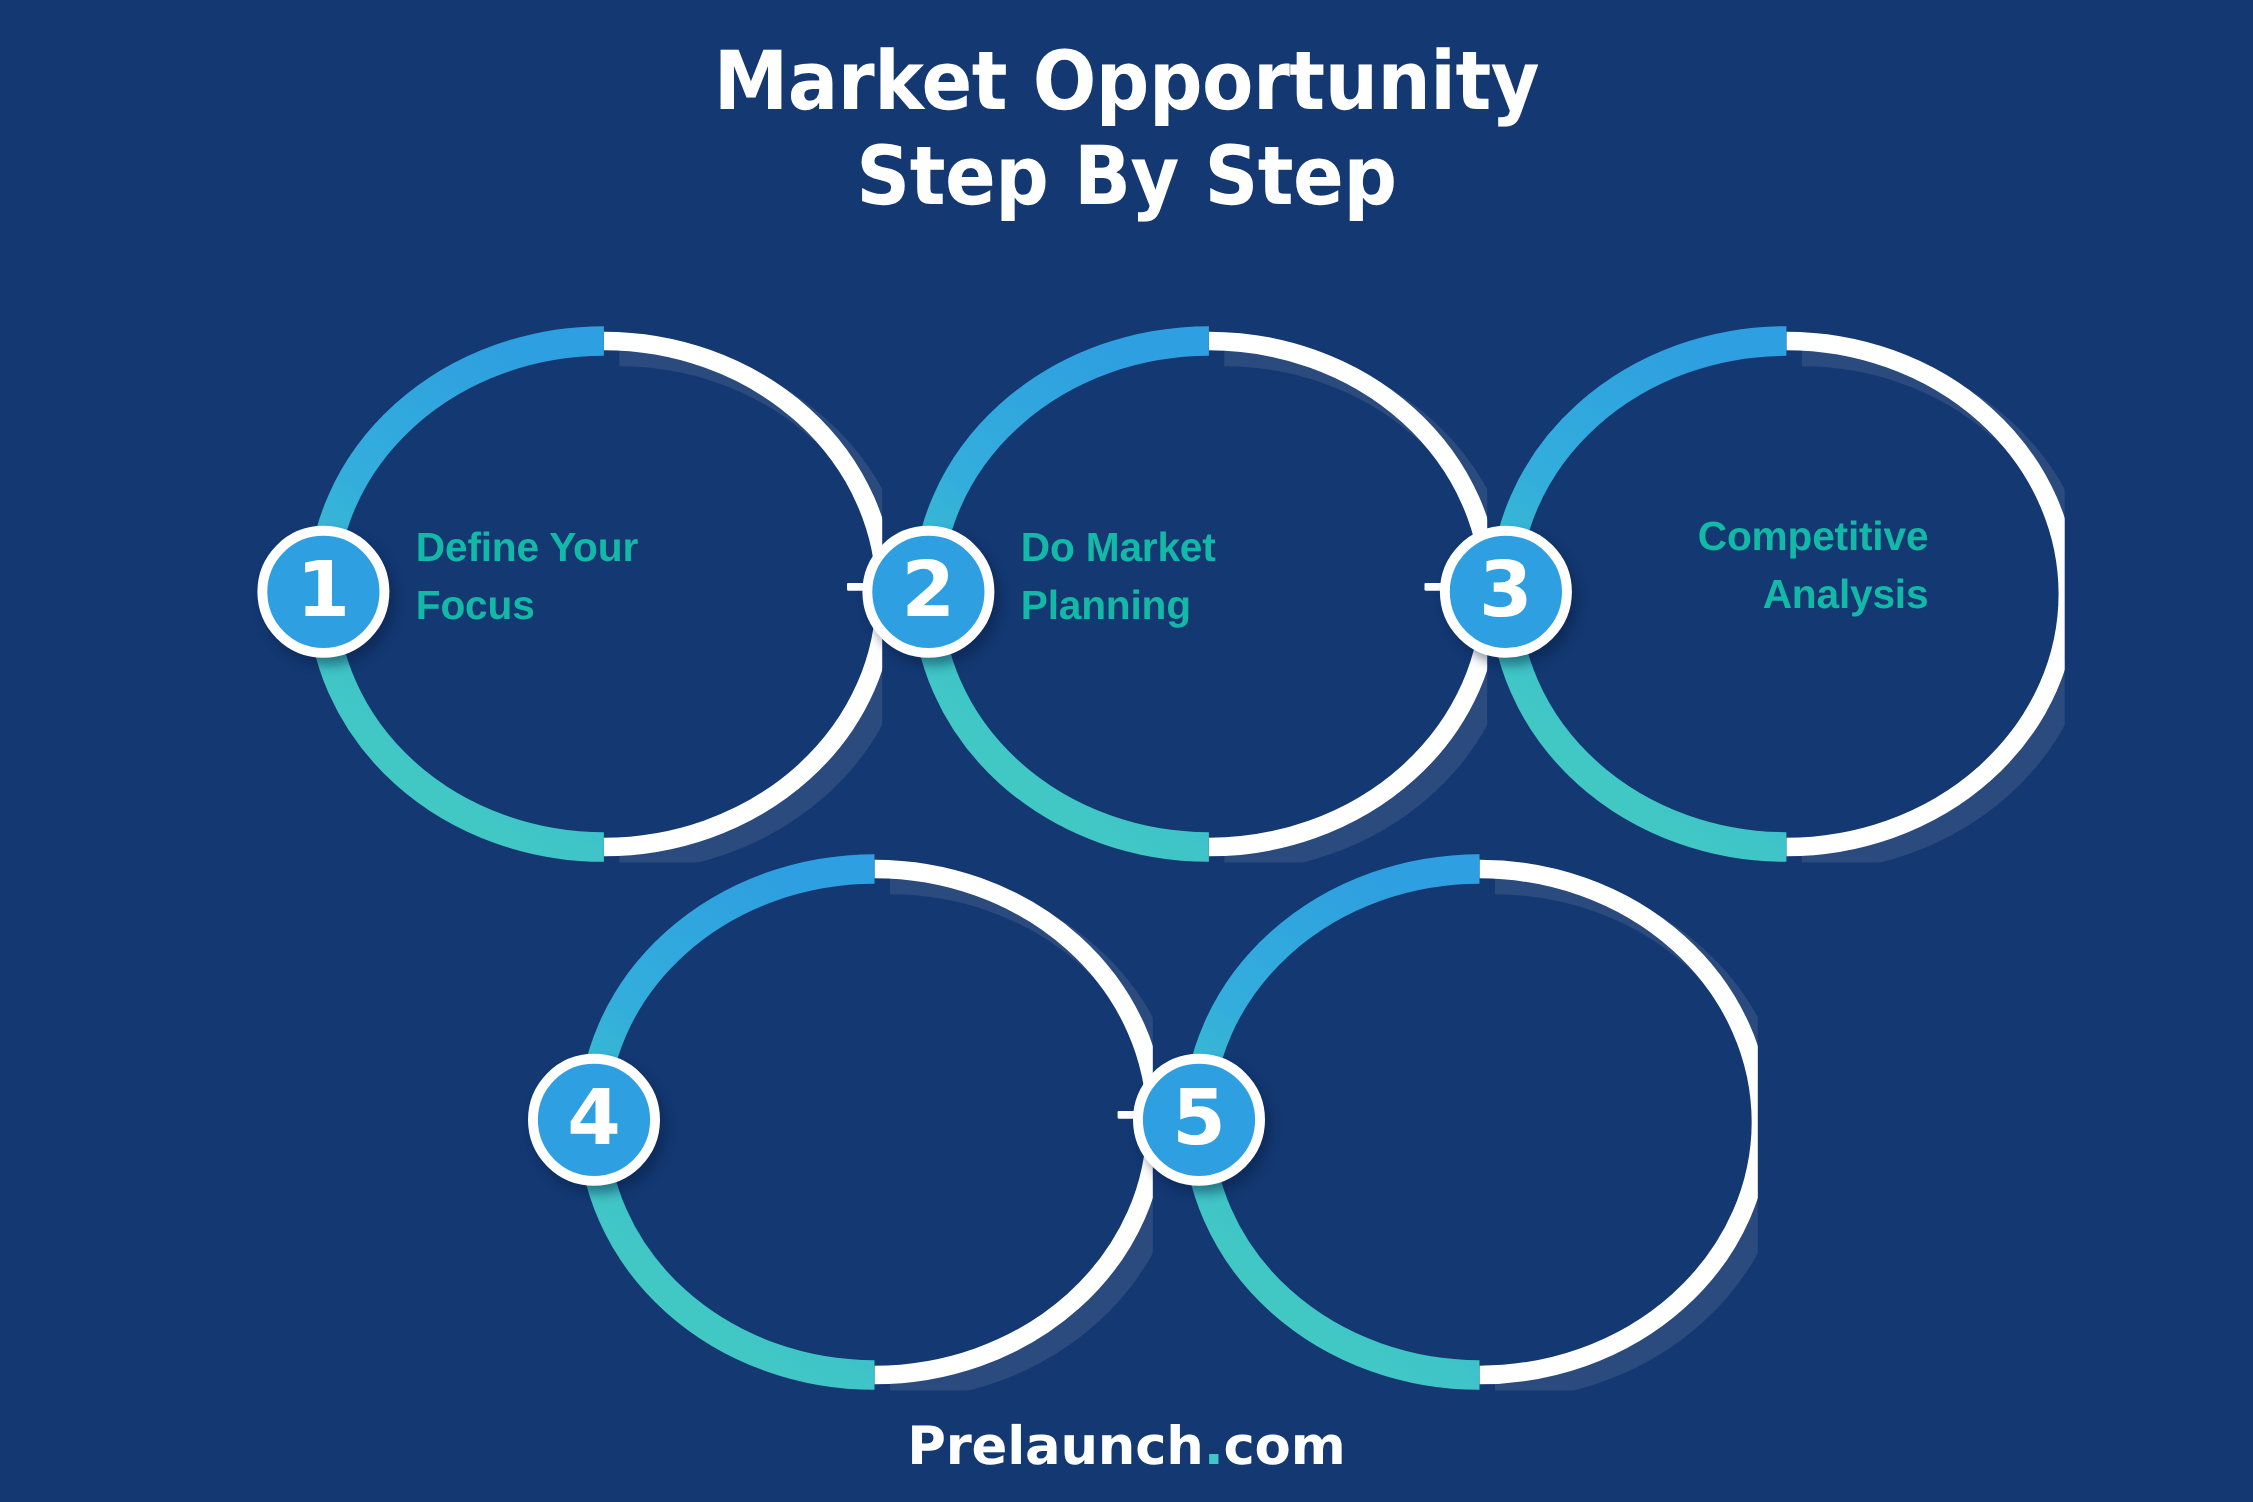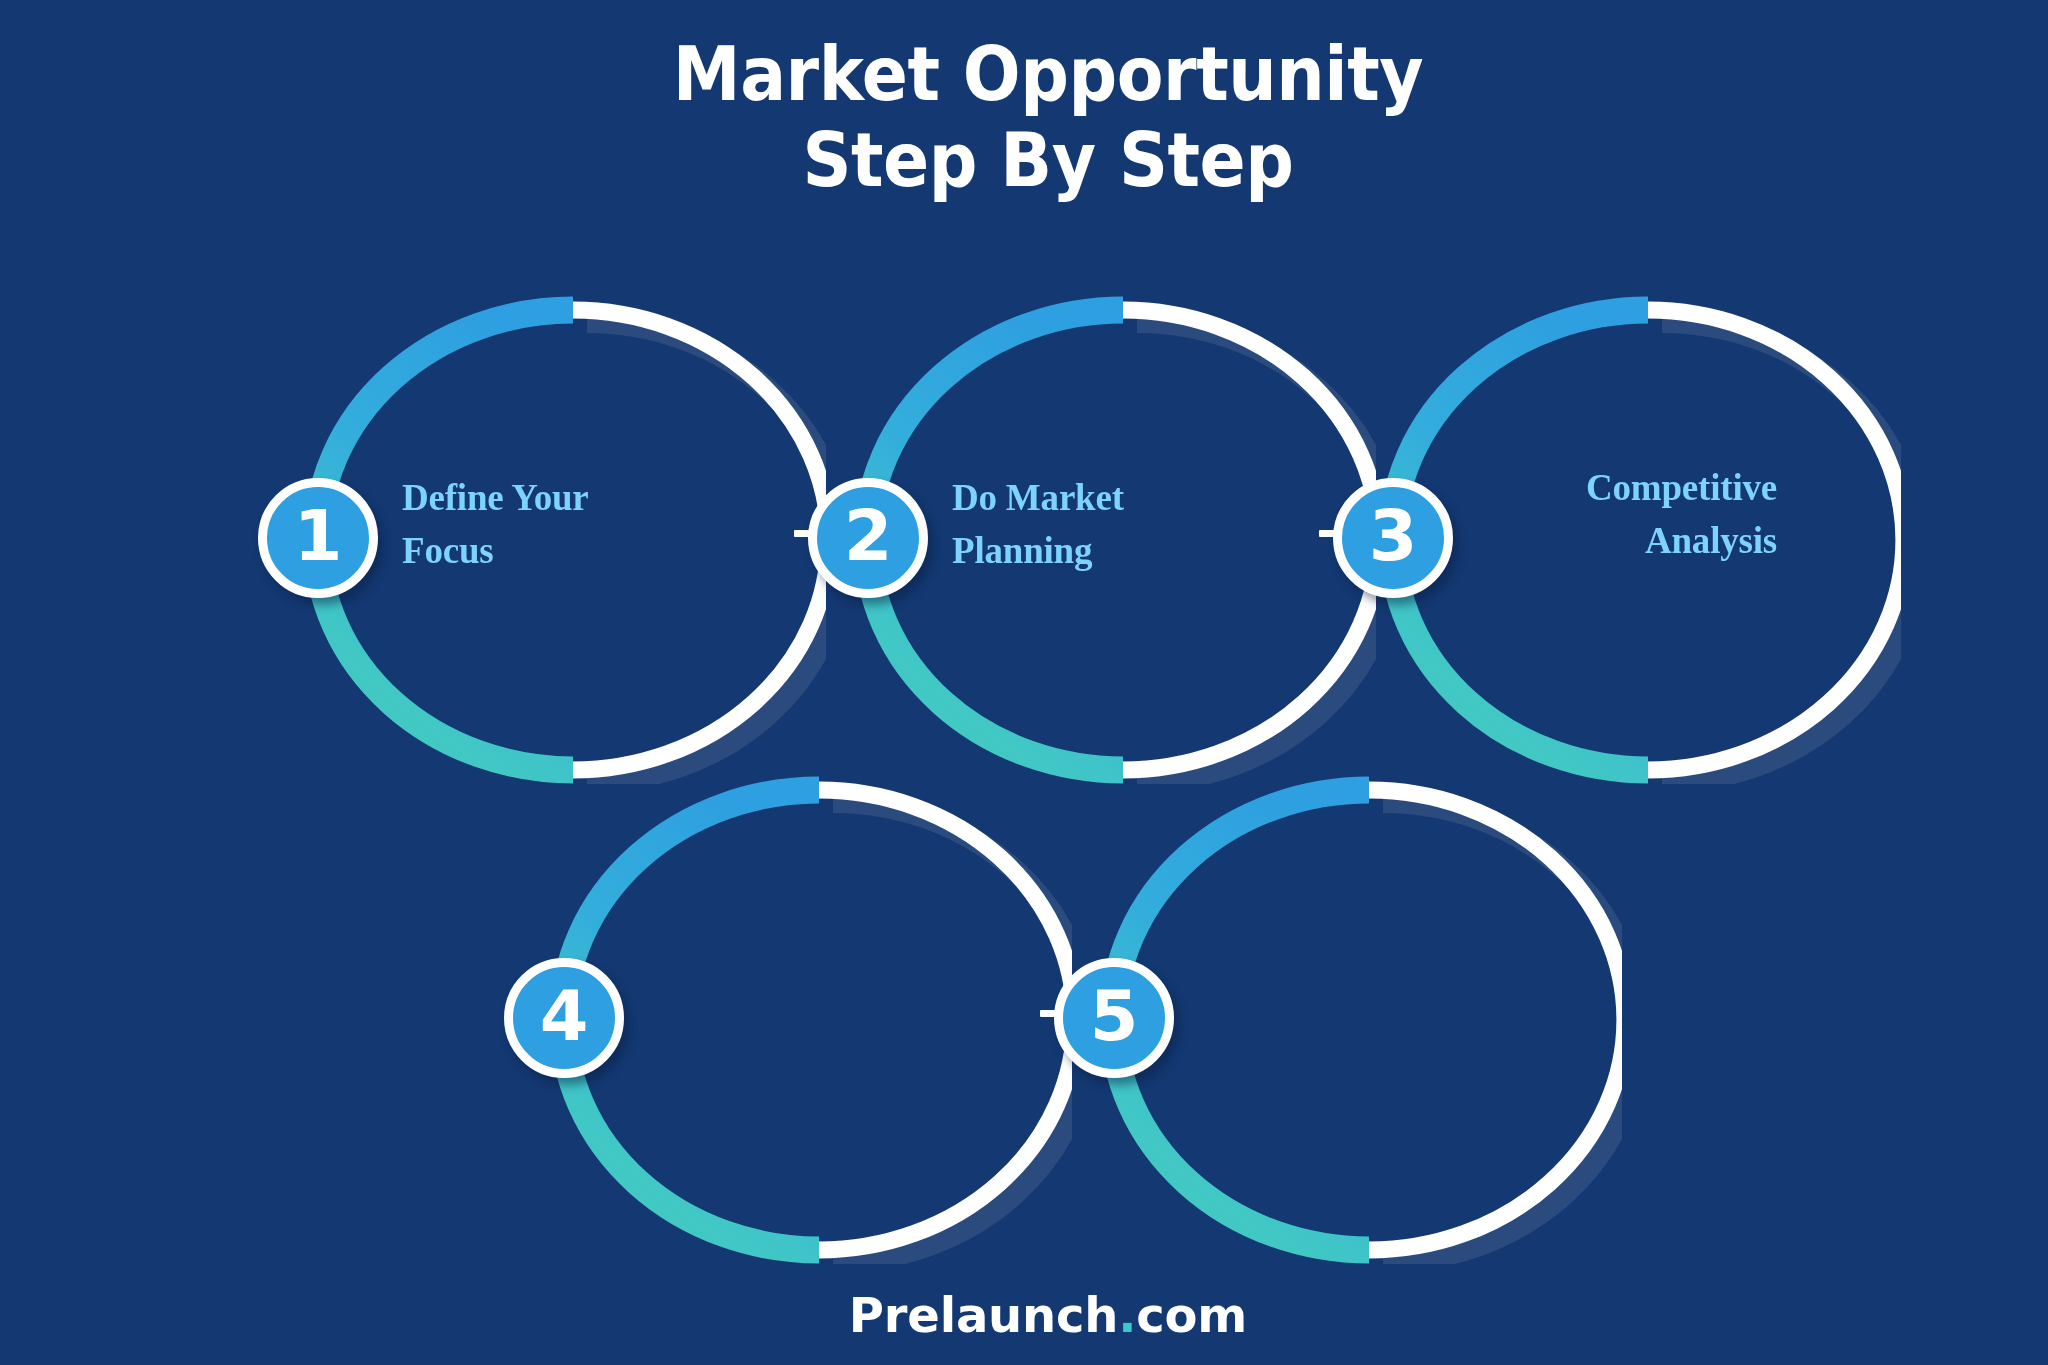--- a/index.html
+++ b/index.html
@@ -3,21 +3,21 @@
 <meta charset="utf-8">
 <style>
   html,body{margin:0;padding:0;}
   body{
     width:2048px;height:1365px;
     background:#133872;
     font-family:"Liberation Sans", sans-serif;
     overflow:hidden;
     position:relative;
   }
-  .stage{position:absolute;inset:0;margin-left:24px;}
+  .stage{position:absolute;inset:0;}
 
   
   .title{
     position:absolute;left:0;top:32px;width:2048px;
     text-align:center;color:#ffffff;
     font-family:"DejaVu Sans","Liberation Sans",sans-serif;
     font-weight:700;
     font-size:74px;
     line-height:1.16;
     letter-spacing:-0.5px;
@@ -44,22 +44,22 @@
     font-weight:700;
     font-size:70px;
     line-height:1;
     box-shadow:5px 7px 10px rgba(8,28,62,0.45);
     z-index:5;
   }
   .badge span{display:block;margin-top:-4px;}
 
   .label{
     position:absolute;
-    color:#7dd3fc;
-    font-family:Liberation Serif, serif;
+    color:#14b8a6;
+    font-family:Liberation Sans, sans-serif;
     font-weight:700;
     font-size:37px;
     line-height:1.42;
     letter-spacing:-0.2px;
     white-space:pre-line;
     z-index:4;
   }
 
   
   .connector{position:absolute;z-index:3;height:10px;display:flex;align-items:center;}

